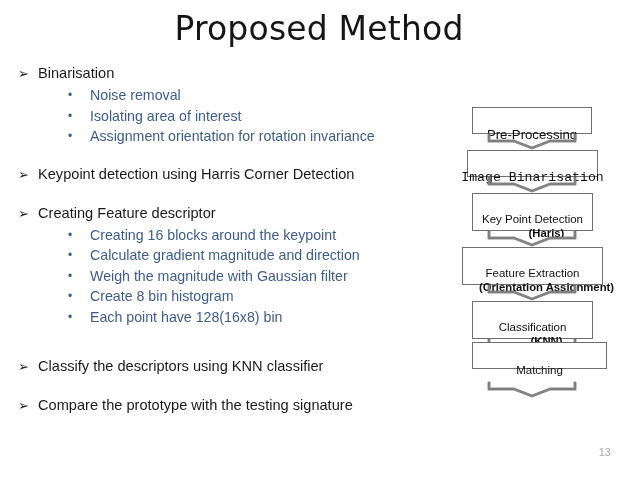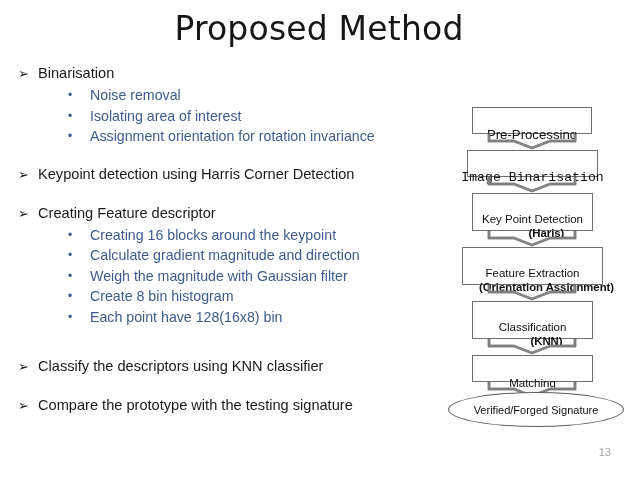--- a/index.html
+++ b/index.html
@@ -273,31 +273,28 @@
       <div class="fc-line1">Classification</div>
       <div class="fc-line2">(KNN)</div>
     </div>
 
     <div class="fc-arrow" style="left:48px; top:238px; width:92px; height:18px;">
       <svg width="92" height="18" viewBox="0 0 92 18">
         <path d="M2,1 L2,9 L28,9 L46,16 L64,9 L90,9 L90,1 L88,1 L88,7 L64,7 L46,14 L28,7 L4,7 L4,1 Z" fill="#8a8a8a" stroke="#6f6f6f" stroke-width="0.8"></path>
       </svg>
     </div>
 
-    <div class="fc-box" style="left:34px; top:255px; width:121px; height:27px;">
+    <div class="fc-box" style="left:34px; top:242px; width:135px; height:27px;">
       <div class="fc-line1">Matching</div>
     </div>
 
     <div class="fc-arrow" style="left:48px; top:281px; width:92px; height:18px;">
       <svg width="92" height="18" viewBox="0 0 92 18">
         <path d="M2,1 L2,9 L28,9 L46,16 L64,9 L90,9 L90,1 L88,1 L88,7 L64,7 L46,14 L28,7 L4,7 L4,1 Z" fill="#8a8a8a" stroke="#6f6f6f" stroke-width="0.8"></path>
       </svg>
     </div>
 
-    <div class="fc-ellipse" style="left:10px; top:292px; width:176px; height:35px;">
-      <span>Verified/Forged Signature</span>
-    </div>
 
   </div>
 
   <div id="page-number">13</div>
 
 </div>
 
 </body></html>

